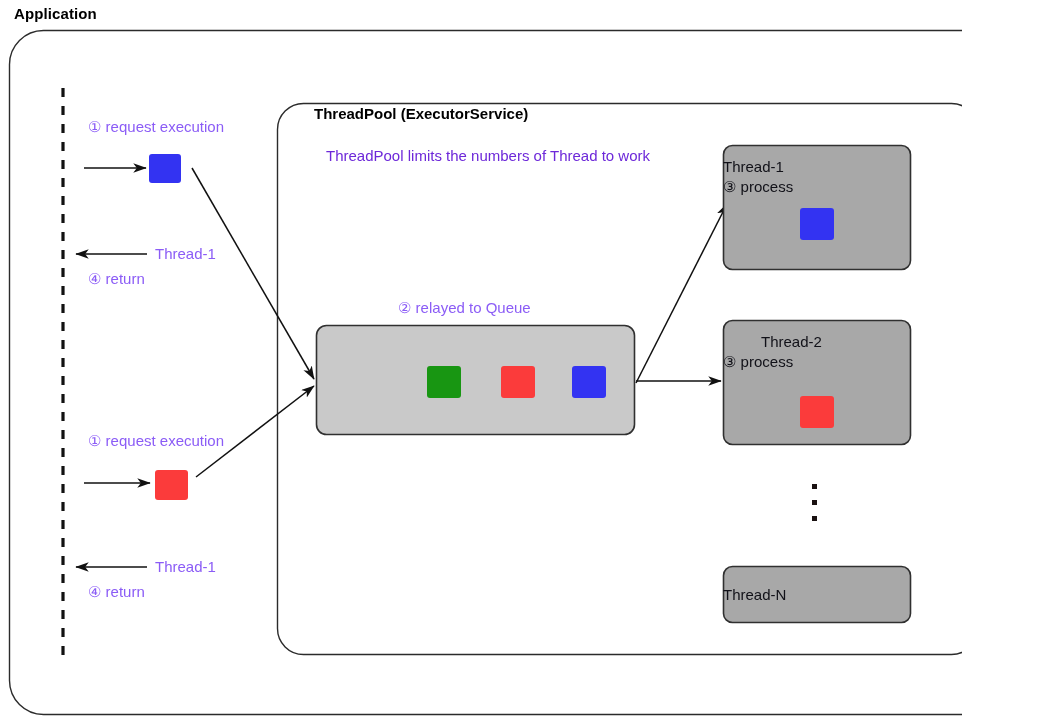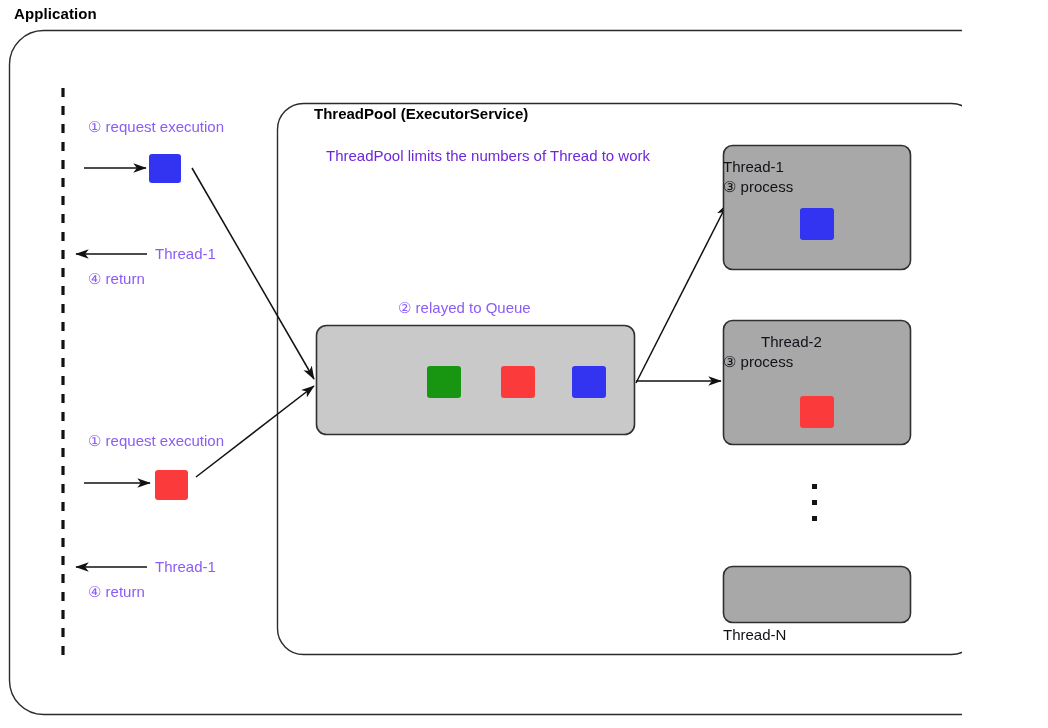--- a/index.html
+++ b/index.html
@@ -155,15 +155,15 @@
   <div class="abs thread-label" style="left:723px; top:332px; width:188px;margin-left:38px;">Thread-2</div>
   <div class="abs thread-label" style="left:723px; top:352px; width:188px;">③ process</div>
   <div class="abs task" style="left:800px; top:396px; width:34px; height:32px; background:#fb3b3b;"></div>
 
   <div class="abs" id="vdots">
     <i></i>
       <i></i>
       <i></i>
   </div>
 
-  <div class="abs thread-label" style="left:723px; top:585px; width:188px;margin-top:40px;">Thread-N</div>
+  <div class="abs thread-label" style="left:723px; top:585px; width:188px;">Thread-N</div>
 
 </div>
 
 </body></html>

